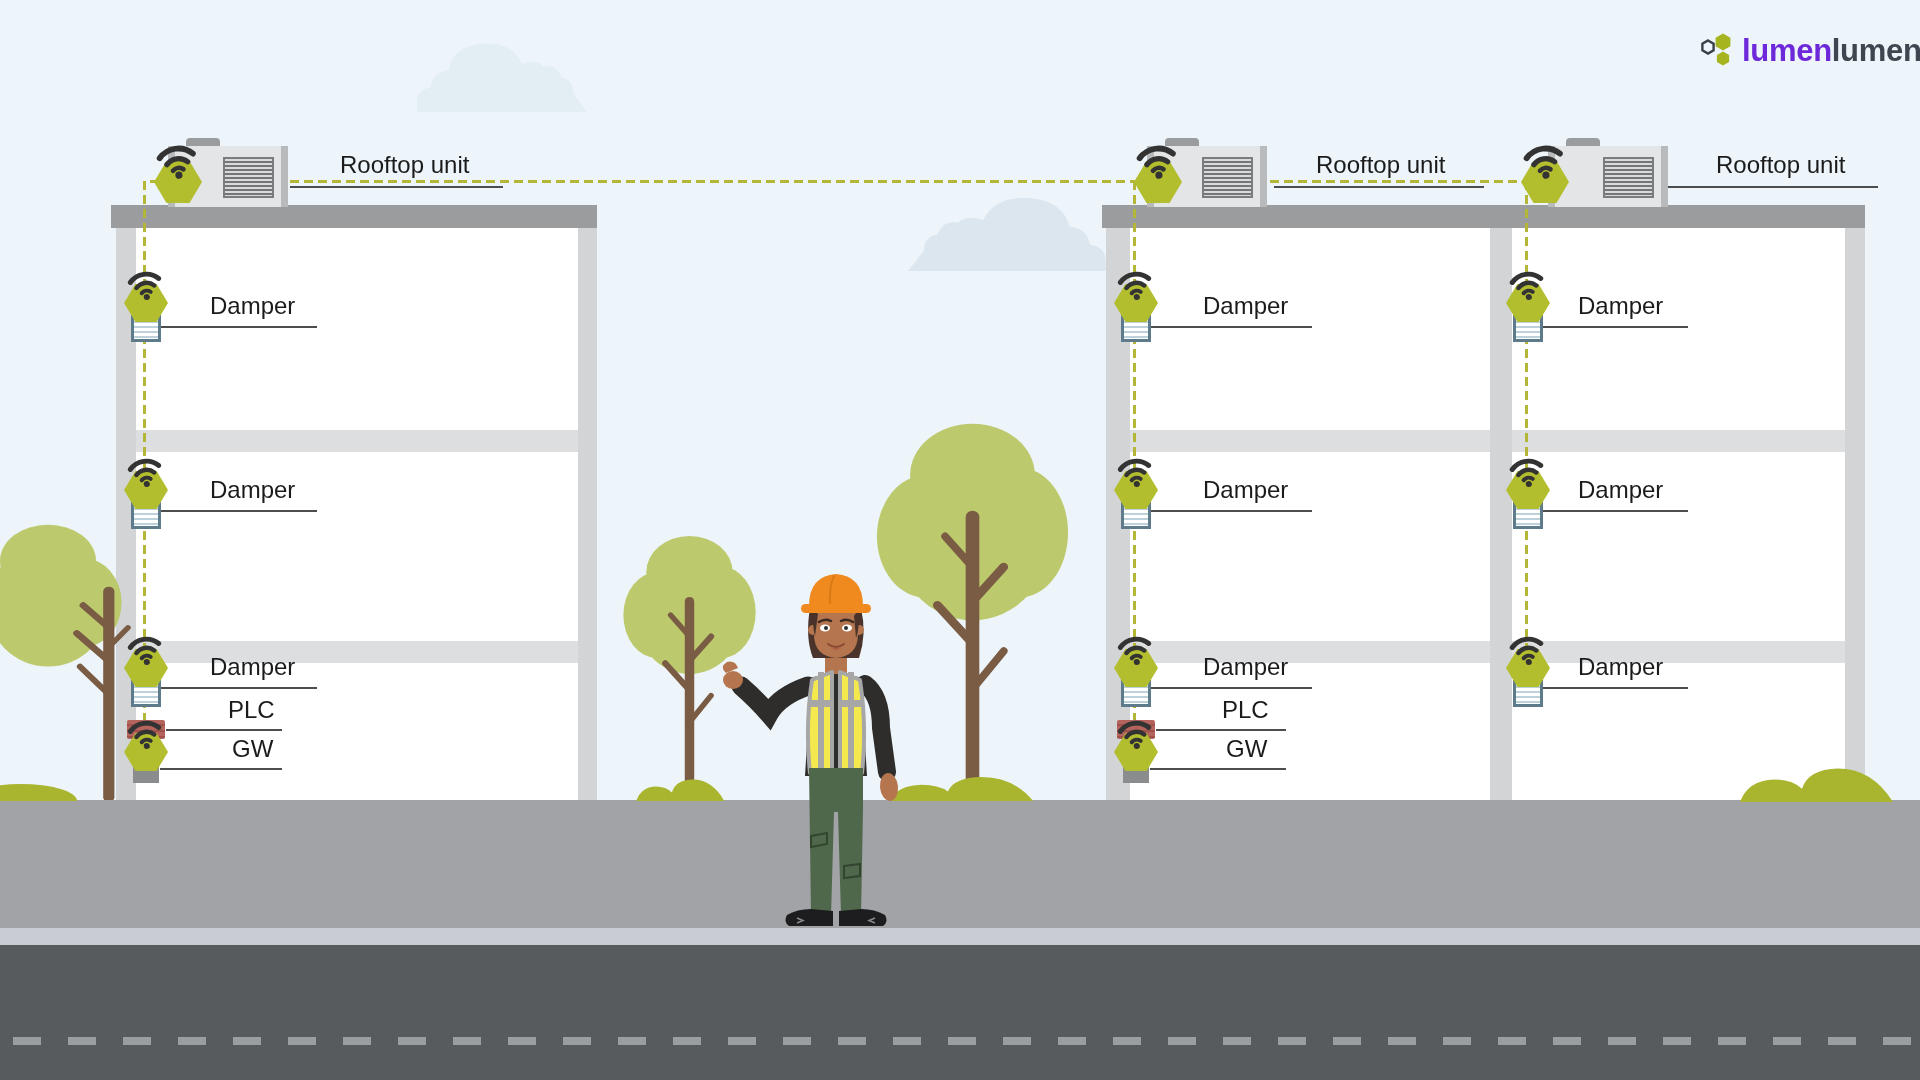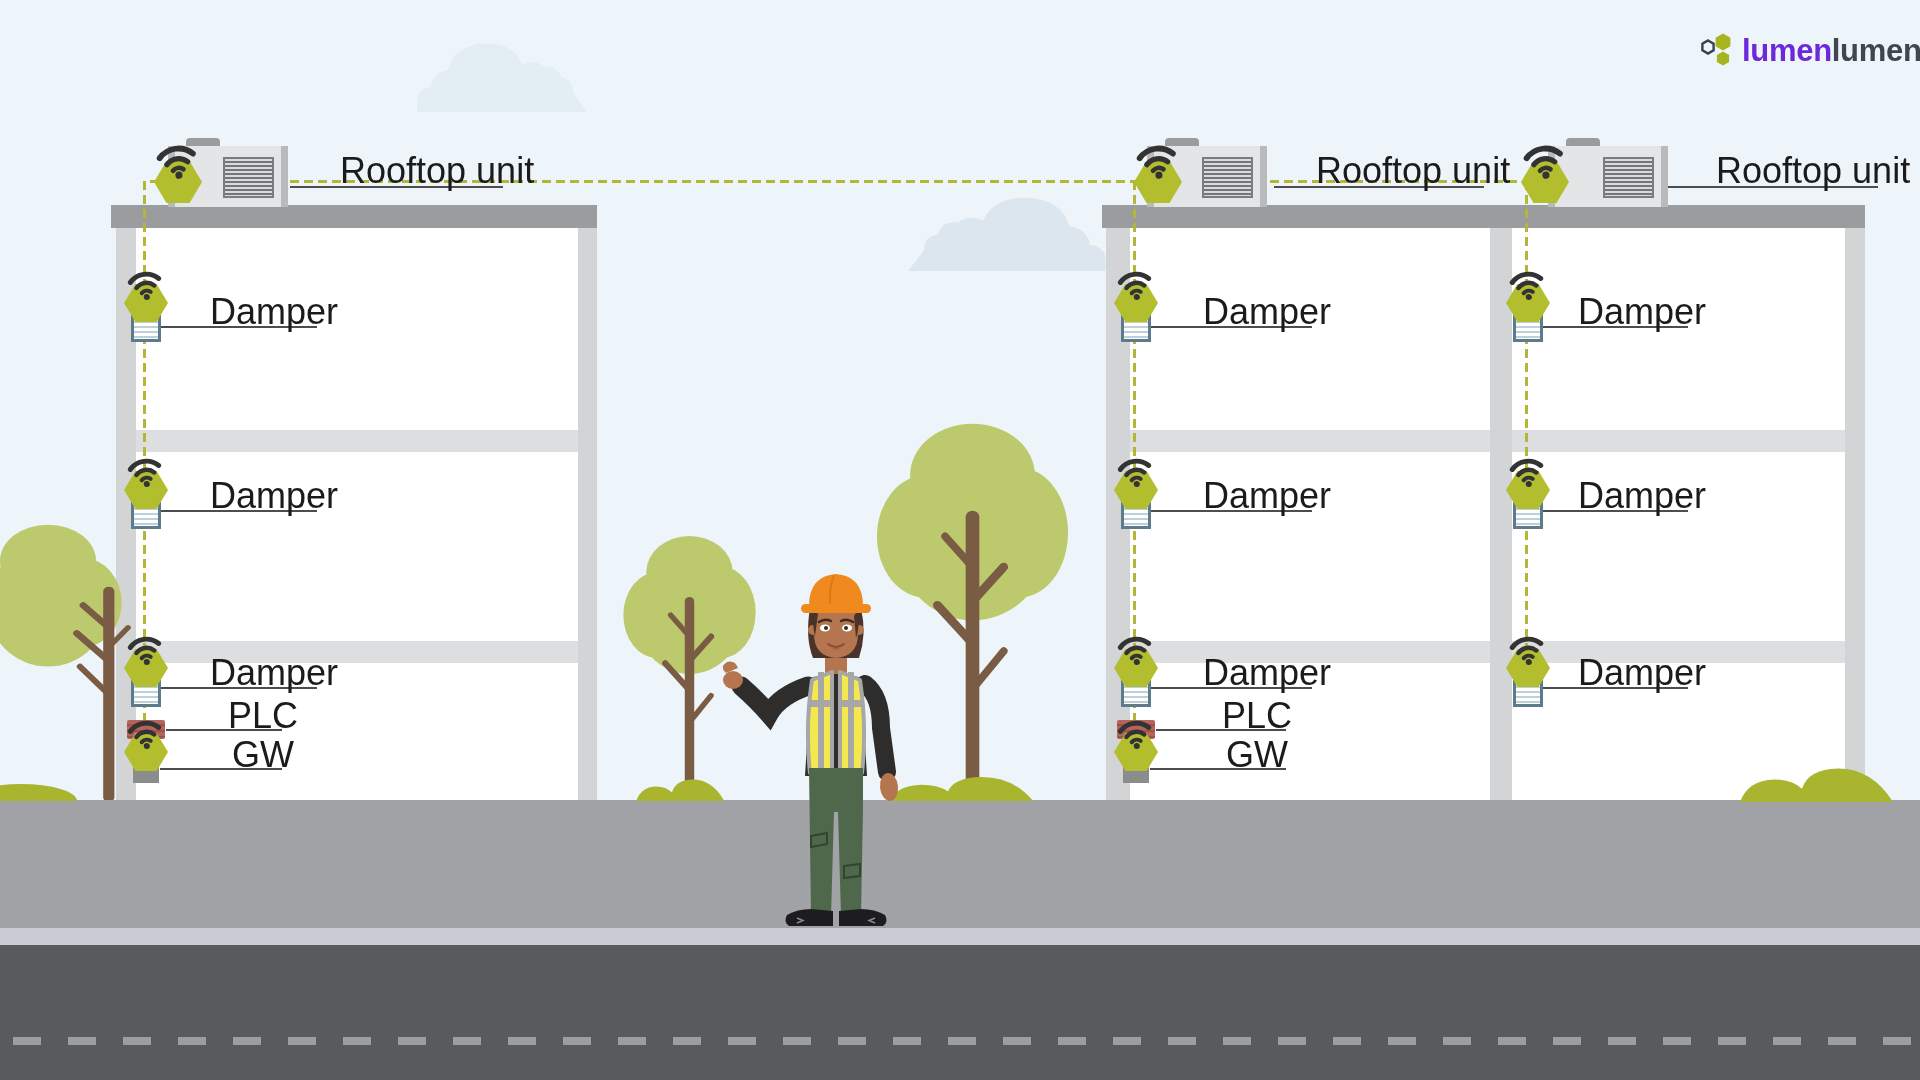--- a/index.html
+++ b/index.html
@@ -14,21 +14,21 @@
   
   .ground{left:0;top:800px;width:1920px;height:128px;background:#a1a3a6;}
   .curb{left:0;top:928px;width:1920px;height:17px;background:#c9cdd3;}
   .road{left:0;top:945px;width:1920px;height:135px;background:#575b5e;}
   .roaddash{left:0;top:1037px;width:1920px;height:8px;
     background:repeating-linear-gradient(90deg,transparent 0 13px,#9b9ea1 13px 41px,transparent 41px 55px);}
   
   .dashH{height:3px;background:repeating-linear-gradient(90deg,#b3b636 0 9px,transparent 9px 14px);}
   .dashV{width:3px;background:repeating-linear-gradient(180deg,#b3b636 0 9px,transparent 9px 14px);}
   
-  .lbl{font-size:36px;line-height:1;color:#1b1b1b;white-space:nowrap;}
+  .lbl{font-size:24px;line-height:1;color:#1b1b1b;white-space:nowrap;}
   .leader{height:2px;background:#4d4d4d;}
   
   .acu{width:120px;height:61px;background:#e4e5e6;box-shadow:inset 7px 0 0 #b9babc,inset -7px 0 0 #b9babc;}
   .acu .handle{position:absolute;top:-8px;left:18px;width:34px;height:8px;background:#9a9c9e;border-radius:4px 4px 0 0;}
   .acu .grille{position:absolute;left:55px;top:11px;width:51px;height:41px;border:2px solid #7a7c7e;
     background:repeating-linear-gradient(180deg,#d9dadb 0 2.5px,#737577 2.5px 4px);}
   
   .hex{position:absolute;background:#b2be2e;clip-path:polygon(26% 0,74% 0,100% 50%,74% 100%,26% 100%,0 50%);}
   .node{width:44px;height:38px;}
   .node .hex{left:0;top:0;width:44px;height:38px;}

